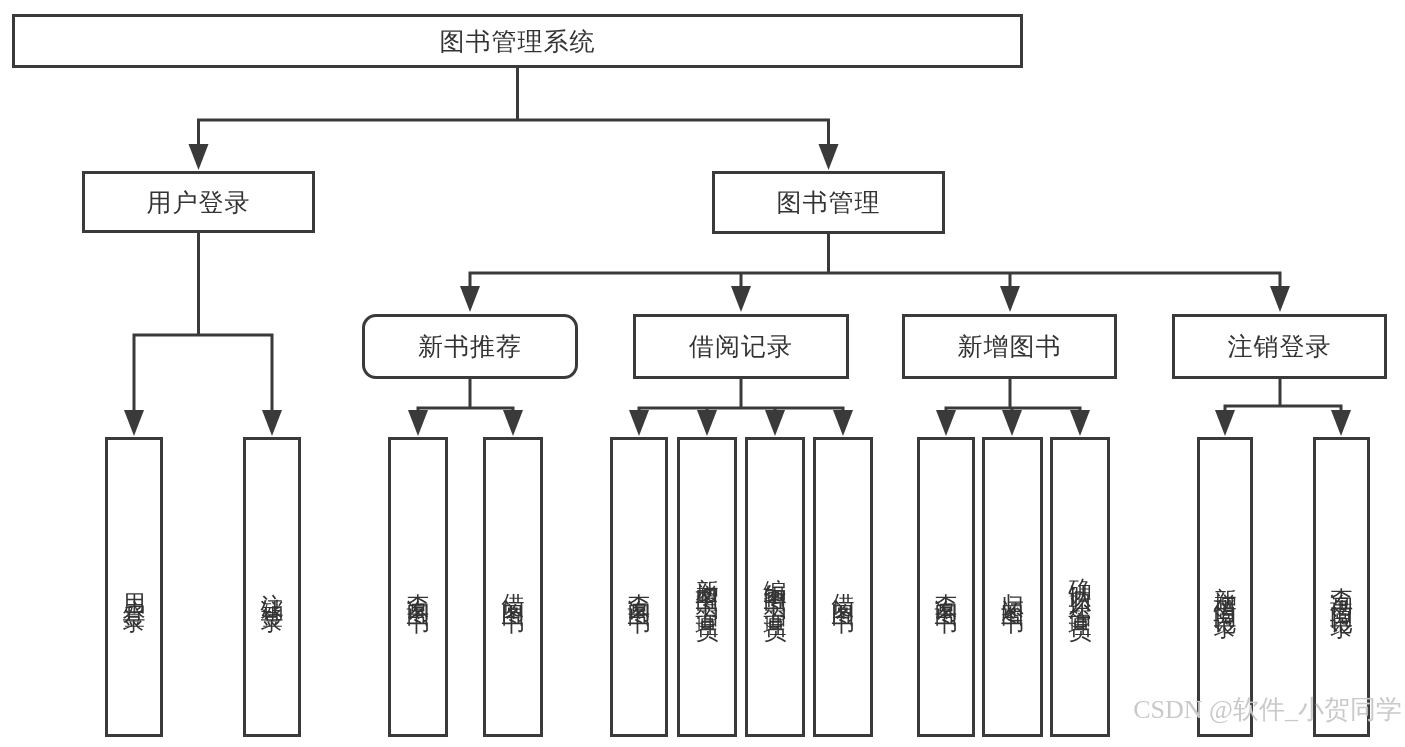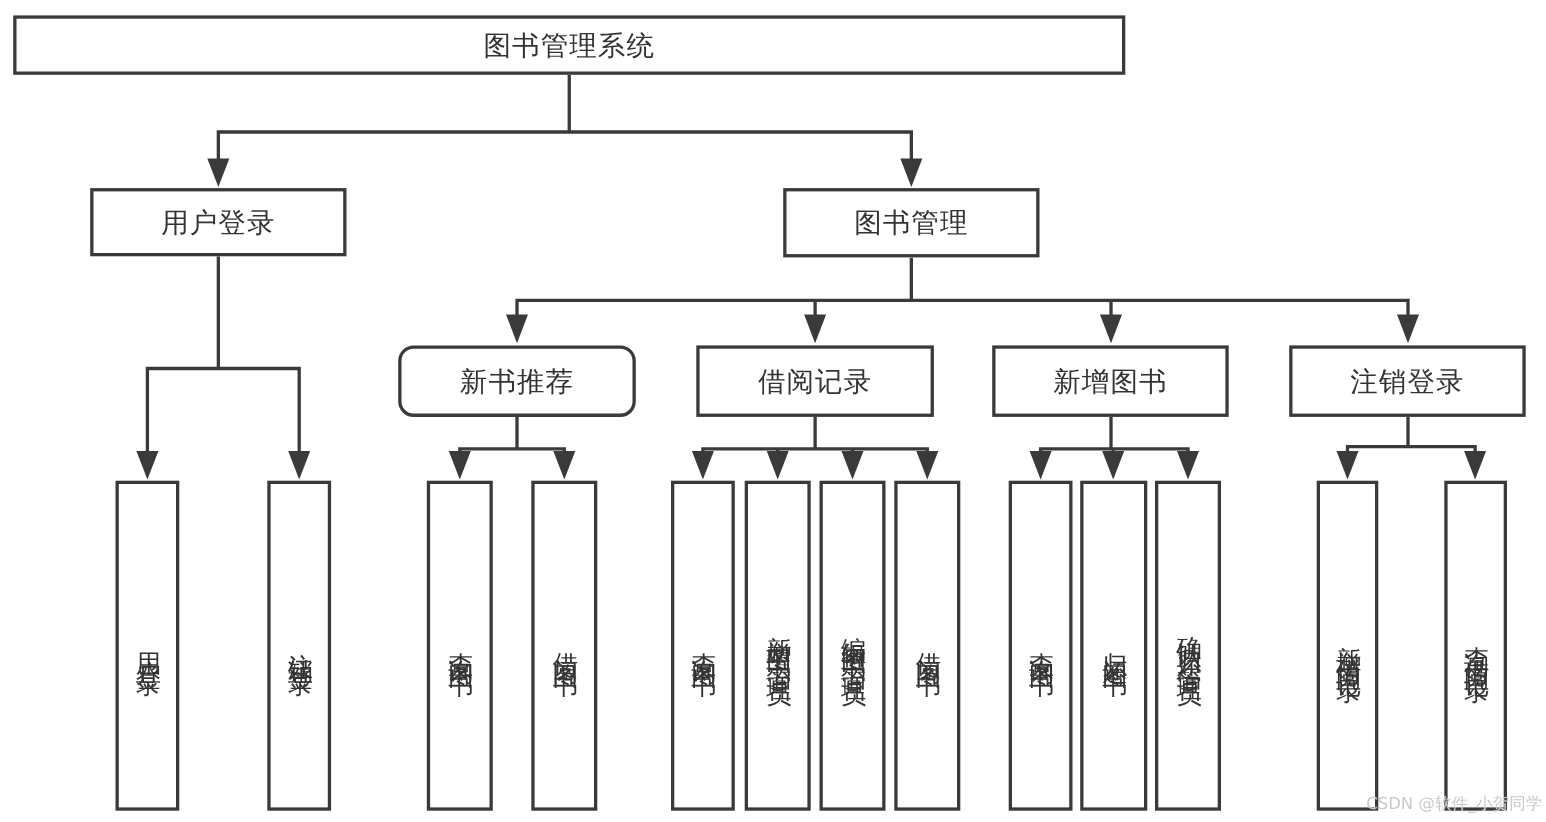--- a/index.html
+++ b/index.html
@@ -53,26 +53,27 @@
     font-size: 23px;
     letter-spacing: 6px;
     writing-mode: vertical-rl;
     text-orientation: mixed;
     line-height: 1;
   }
 
   .watermark {
     position: absolute;
     right: 3px;
-    bottom: 7px;
+    bottom: 20px;
     z-index: 3;
-    font-size: 15px;
+    font-size: 26px;
     color: var(--color-watermark);
     white-space: nowrap;
     text-shadow: 0 0 1px rgba(255,255,255,0.6);
+    font-family: Liberation Serif, serif;
   }
 </style>
 </head>
 <body>
 
 <div class="canvas">
 
   <svg class="connectors" viewBox="0 0 1405 747" xmlns="http://www.w3.org/2000/svg" aria-hidden="true">
 
     <g>

